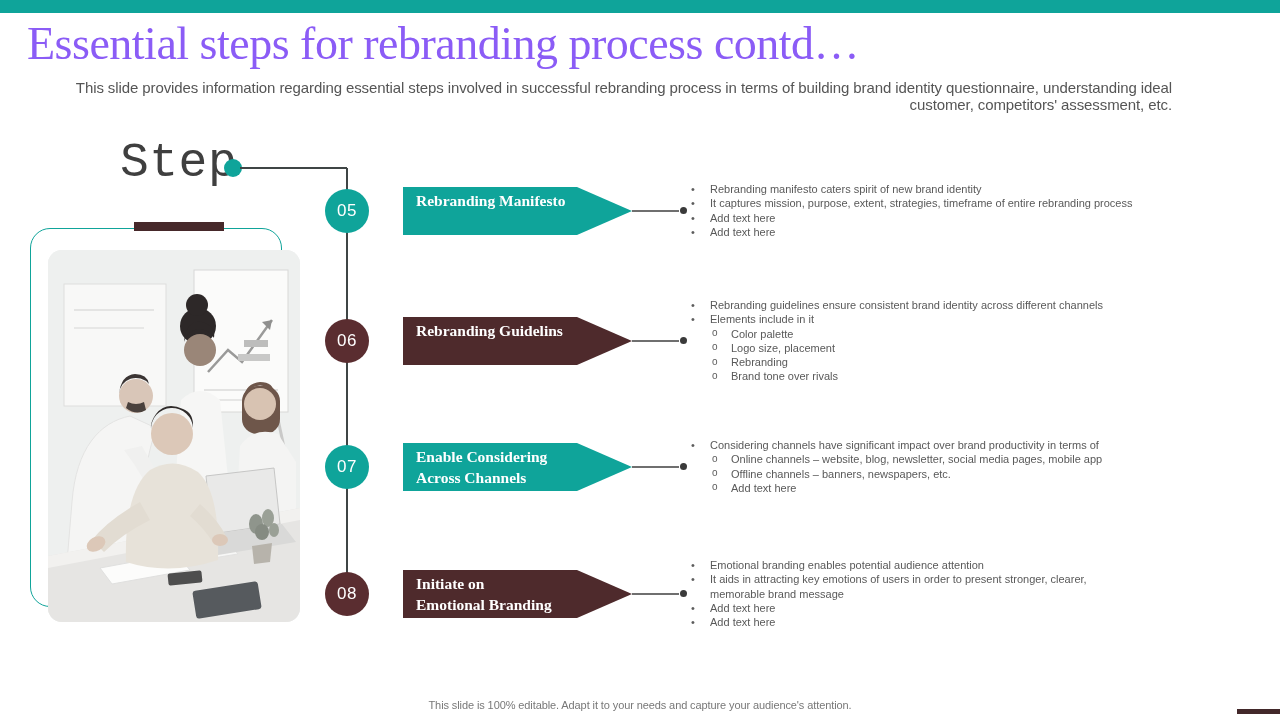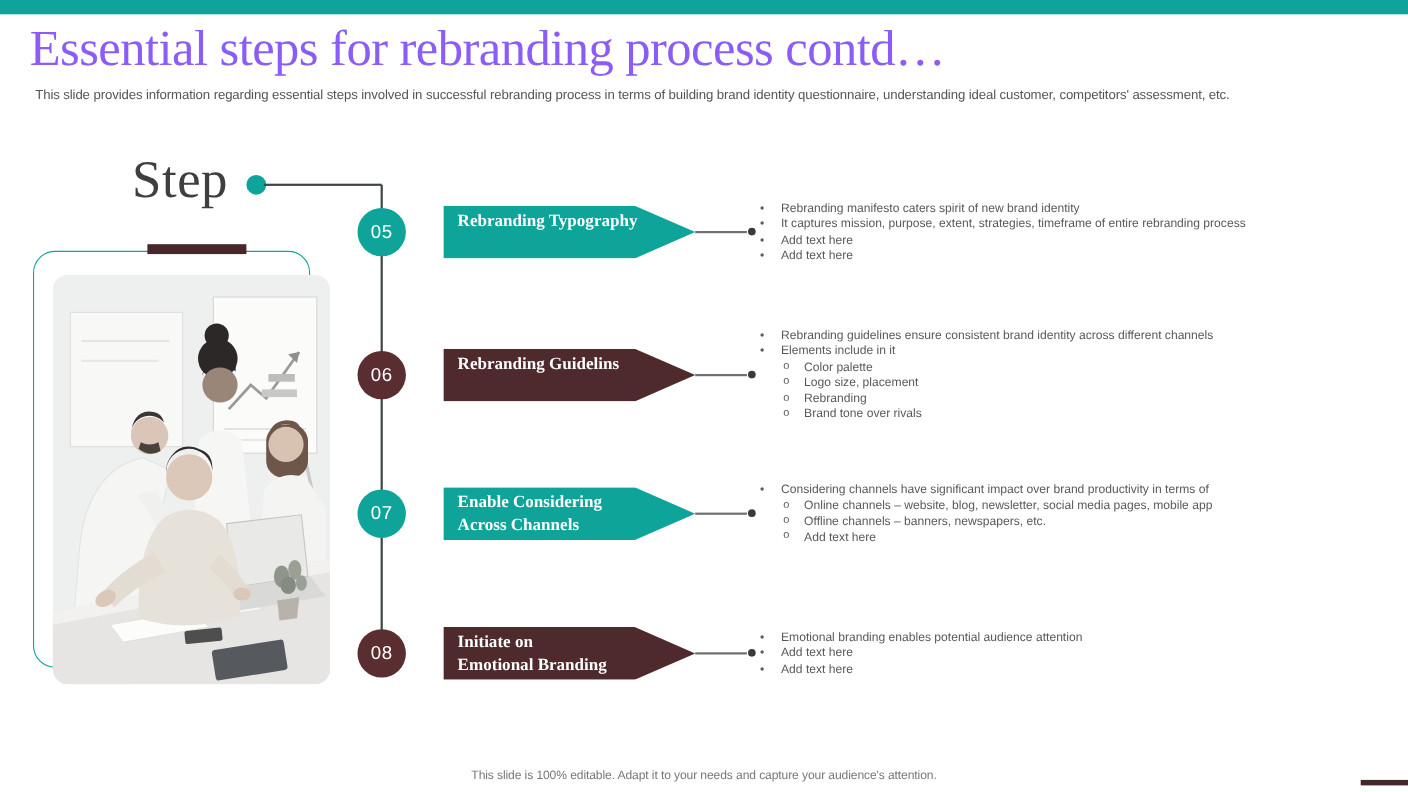--- a/index.html
+++ b/index.html
@@ -15,26 +15,26 @@
   }
   .topbar{position:absolute;left:0;top:0;width:1280px;height:13px;background:var(--teal);}
   .bottom-dash{position:absolute;left:1237px;top:709px;width:43px;height:5px;background:#42282A;}
 
   .title{
     position:absolute;left:27px;top:18px;width:1100px;
     font-family:"Liberation Serif",serif;font-size:46px;font-weight:400;color:#8b5cf6;
     letter-spacing:-0.5px;line-height:1.15;
   }
   .subtitle{
-    position:absolute;left:32px;top:79px;width:1150px;
-    font-size:12px;color:#555555;letter-spacing:-0.1px;
+    position:absolute;left:22px;top:79px;width:1150px;
+    font-size:15px;color:#555555;letter-spacing:-0.1px;text-align:right;
   }
   .step-label{
     position:absolute;left:120px;top:136px;
-    font-family:Liberation Serif, serif;font-size:48px;color:#3F3F3F;letter-spacing:0.5px;
+    font-family:Liberation Mono, monospace;font-size:48px;color:#3F3F3F;letter-spacing:0.5px;
   }
   .step-dot{position:absolute;left:224px;top:159px;width:18px;height:18px;border-radius:50%;background:var(--teal);}
   .hline{position:absolute;left:240px;top:167px;width:107px;height:1.5px;background:var(--line);}
   .vline{position:absolute;left:346px;top:168px;width:1.5px;height:427px;background:var(--line);}
 
   .photo-frame{
     position:absolute;left:30px;top:228px;width:250px;height:377px;
     border:1.5px solid var(--teal);border-radius:20px;background:transparent;
   }
   .photo-topbar{position:absolute;left:134px;top:222px;width:90px;height:9px;background:#46282A;}
@@ -170,21 +170,21 @@
     </svg>
   </div>
 
   <div>
       <div class="step-row row-0 teal">
     <div class="circle">
       <span>05</span>
     </div>
     <div class="banner">
       <div class="banner-text">
-        <span>Rebranding Typography</span>
+        <span>Rebranding Manifesto</span>
       </div>
     </div>
     <div class="tip-line"></div>
     <div class="tip-dot"></div>
     <ul class="bullets">
           <li class="lv1">Rebranding manifesto caters spirit of new brand identity</li>
           <li class="lv1">It captures mission, purpose, extent, strategies, timeframe of entire rebranding process</li>
           <li class="lv1">Add text here</li>
           <li class="lv1">Add text here</li>
         </ul>
@@ -235,20 +235,21 @@
     <div class="banner">
       <div class="banner-text">
         <span>Initiate on</span>
         <span>Emotional Branding</span>
       </div>
     </div>
     <div class="tip-line"></div>
     <div class="tip-dot"></div>
     <ul class="bullets">
           <li class="lv1">Emotional branding enables potential audience attention</li>
+          <li class="lv1">It aids in attracting key emotions of users in order to present stronger, clearer, memorable brand message</li>
           <li class="lv1">Add text here</li>
           <li class="lv1">Add text here</li>
         </ul>
   </div>
     </div>
 
   <div class="footer">This slide is 100% editable. Adapt it to your needs and capture your audience's attention.</div>
   <div class="bottom-dash"></div>
 </div>
 

